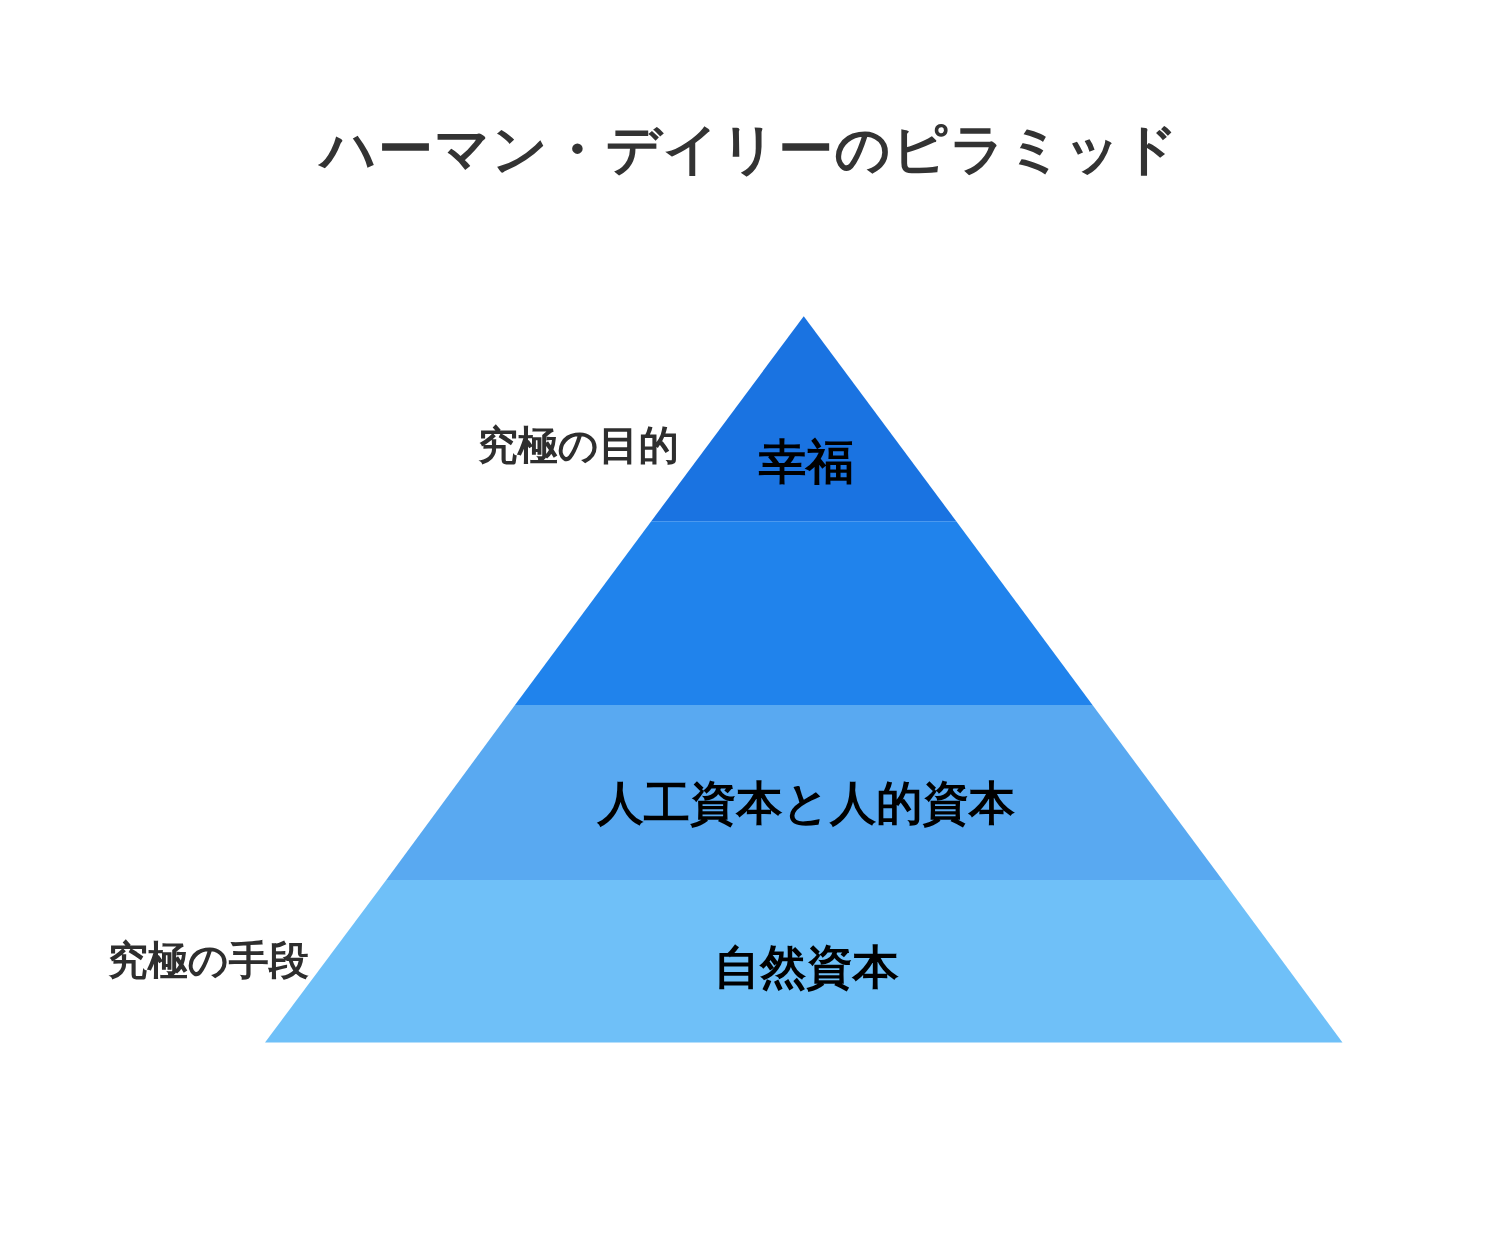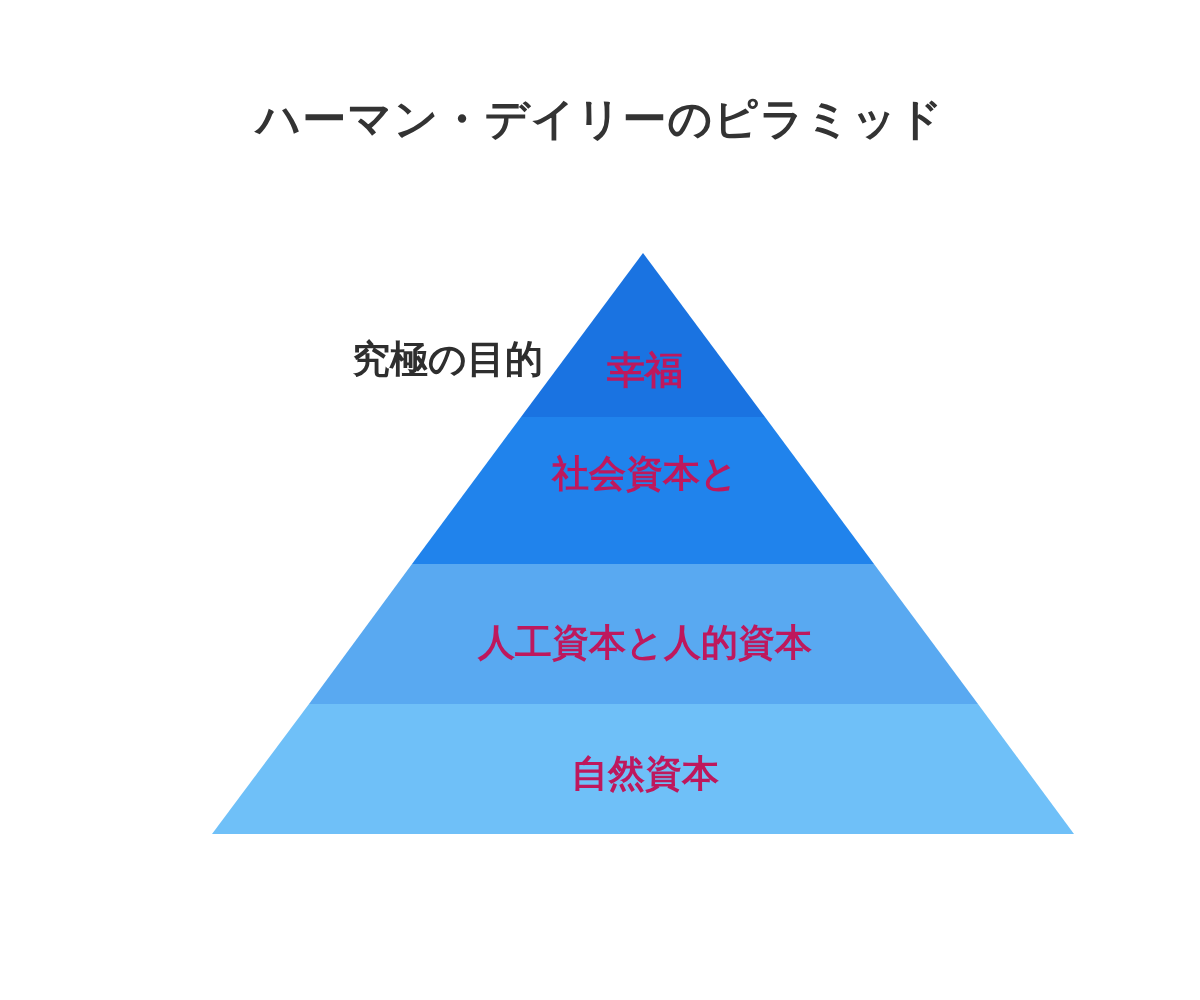--- a/index.html
+++ b/index.html
@@ -29,33 +29,33 @@
   }
   .pyramid-svg {
     position: absolute;
     top: 0;
     left: 0;
     width: 1200px;
     height: 1000px;
   }
   .side-label {
     position: absolute;
-    font-size: 38px;
+    font-size: 32px;
     font-weight: 800;
     color: #2e2e2e;
     line-height: 1;
     white-space: nowrap;
   }
   .side-label.t1 { top: 340px; right: 657px; }
   .side-label.t2 { top: 468px; right: 765px; }
   .side-label.t3 { top: 621px; right: 867px; }
   .side-label.t4 { top: 752px; right: 953px; }
   .tier-label {
     position: absolute;
-    color: #be185d;
+    color: #000000;
     font-weight: 800;
     text-align: center;
     white-space: nowrap;
     line-height: 1;
   }
   .tier-label .line { display: block; line-height: 46px; }
   .tier-label.t1 { top: 347px; left: 495px; width: 300px; font-size: 38px; }
   .tier-label.t2 { top: 451px; left: 495px; width: 300px; font-size: 37px; }
   .tier-label.t3 { top: 620px; left: 445px; width: 400px; font-size: 37px; }
   .tier-label.t4 { top: 751px; left: 495px; width: 300px; font-size: 37px; }
@@ -68,27 +68,27 @@
   <h1 class="title">ハーマン・デイリーのピラミッド</h1>
 
   <svg class="pyramid-svg" viewBox="0 0 1200 1000" xmlns="http://www.w3.org/2000/svg" aria-hidden="true">
     <polygon points="643,253 765,417 521,417" fill="#1a73e1"></polygon>
     <polygon points="521,417 765,417 874,564 412,564" fill="#2083ec"></polygon>
     <polygon points="412,564 874,564 978,704 309,704" fill="#59a9f1"></polygon>
     <polygon points="309,704 978,704 1074,834 212,834" fill="#6fc0f8"></polygon>
   </svg>
 
   <div class="side-label t1">究極の目的</div>
+  <div class="side-label t4">究極の手段</div>
 
   <div class="tier-label t1">
     <span class="line">幸福</span>
   </div>
 
   <div class="tier-label t2">
-    <span class="line">社会資本と</span>
   </div>
 
   <div class="tier-label t4">
     <span class="line">自然資本</span>
   </div>
 
   <div class="tier-label t3">
     <span class="line">人工資本と人的資本</span>
   </div>
 

